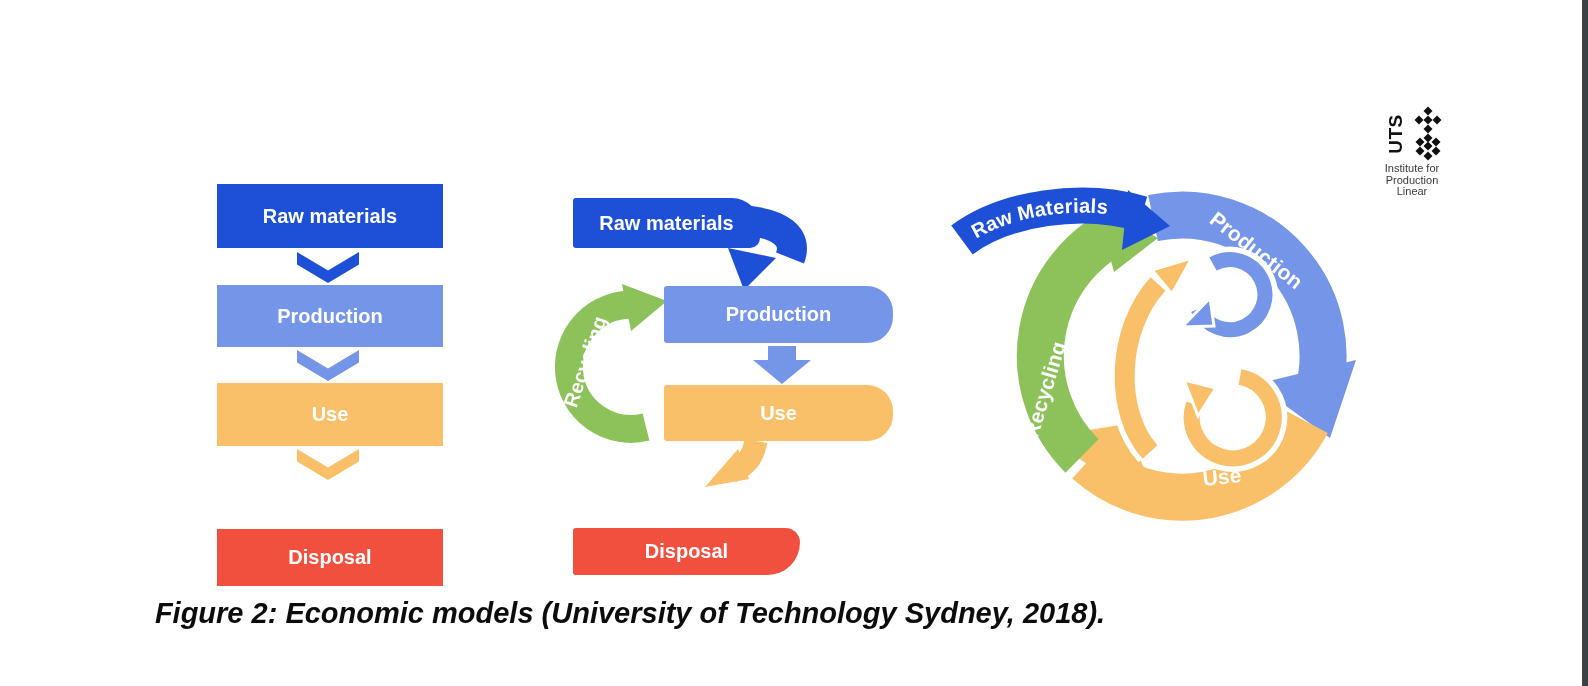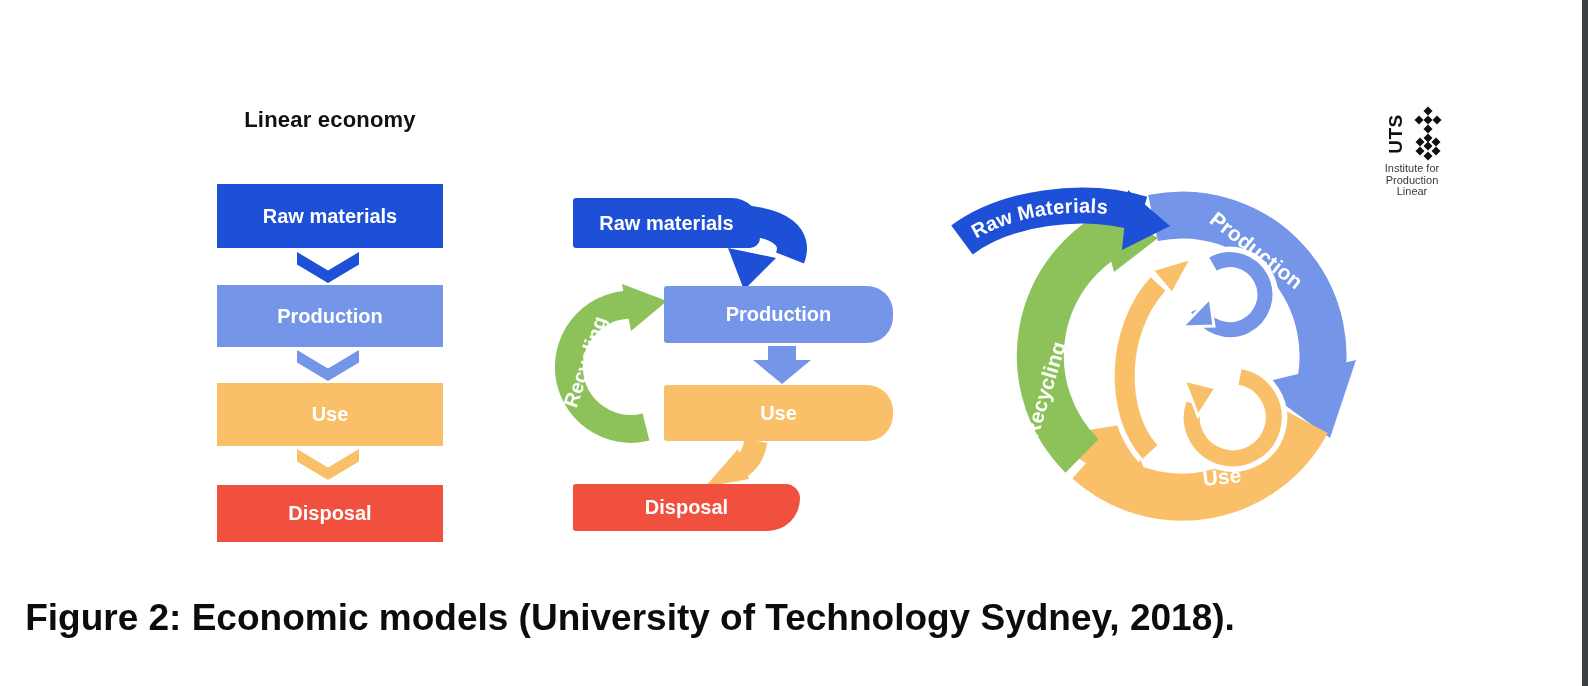--- a/index.html
+++ b/index.html
@@ -5,46 +5,45 @@
   html,body{margin:0;padding:0;background:#ffffff;}
   #stage{position:relative;width:1588px;height:686px;background:#ffffff;overflow:hidden;
          font-family:"Liberation Sans", sans-serif;}
   .abs{position:absolute;}
   .title{font-weight:bold;font-size:22px;color:#111111;text-align:center;letter-spacing:0.2px;}
   .box{display:flex;align-items:center;justify-content:center;color:#ffffff;
        font-weight:bold;font-size:20px;}
   .bg-raw{background:#1d4fd7;}
   .bg-prod{background:#7495e8;}
   .bg-use{background:#f9c069;}
-  .bg-disp{background:#f2503f;}
+  .bg-disp{background:#f2503f;margin-top:44px;}
   .chev{clip-path:polygon(0% 0%,50% 60%,100% 0%,100% 40%,50% 100%,0% 40%);}
   .c-raw-f{fill:#1d4fd7;}
   .c-prod-f{fill:#7495e8;}
   .c-use-f{fill:#f9c069;}
   .c-green-f{fill:#8dc25b;}
   .s-raw{stroke:#1d4fd7;}
   .s-prod{stroke:#7495e8;}
   .s-use{stroke:#f9c069;}
   .s-green{stroke:#8dc25b;}
   .s-white{stroke:#ffffff;}
   .svgtext{font-family:"Liberation Sans", sans-serif;font-weight:bold;fill:#ffffff;}
-  #caption{left:0;width:1260px;top:597px;text-align:center;font-weight:bold;
-           font-size:37px;color:#0c0c0c;}
+  #caption{left:0;width:1260px;top:597px;text-align:center;font-weight:bold;font-style:italic;
+           font-size:29px;color:#0c0c0c;}
   #right-bar{left:1582px;top:0;width:6px;height:686px;background:#3b4045;}
   #uts-word{left:1371px;top:124px;width:48px;height:20px;transform:rotate(-90deg);
             font-weight:bold;font-size:19px;letter-spacing:0.5px;color:#111;text-align:center;}
   #uts-institute{left:1366px;top:163px;width:92px;text-align:center;font-size:11px;
                  line-height:11.5px;color:#3a3a3a;}
 </style>
 </head>
 <body>
 
 <div id="stage">
 
-  <div class="abs title" style="left:217px;top:107px;width:226px;">Linear economy</div>
 
   <div class="abs box bg-raw" style="left:217px;top:184px;width:226px;height:64px;">
     <span>Raw materials</span>
   </div>
   <div class="abs chev bg-raw" style="left:297px;top:252px;width:62px;height:31px;"></div>
 
   <div class="abs box bg-prod" style="left:217px;top:285px;width:226px;height:62px;">
     <span>Production</span>
   </div>
   <div class="abs chev bg-prod" style="left:297px;top:350px;width:62px;height:31px;"></div>

